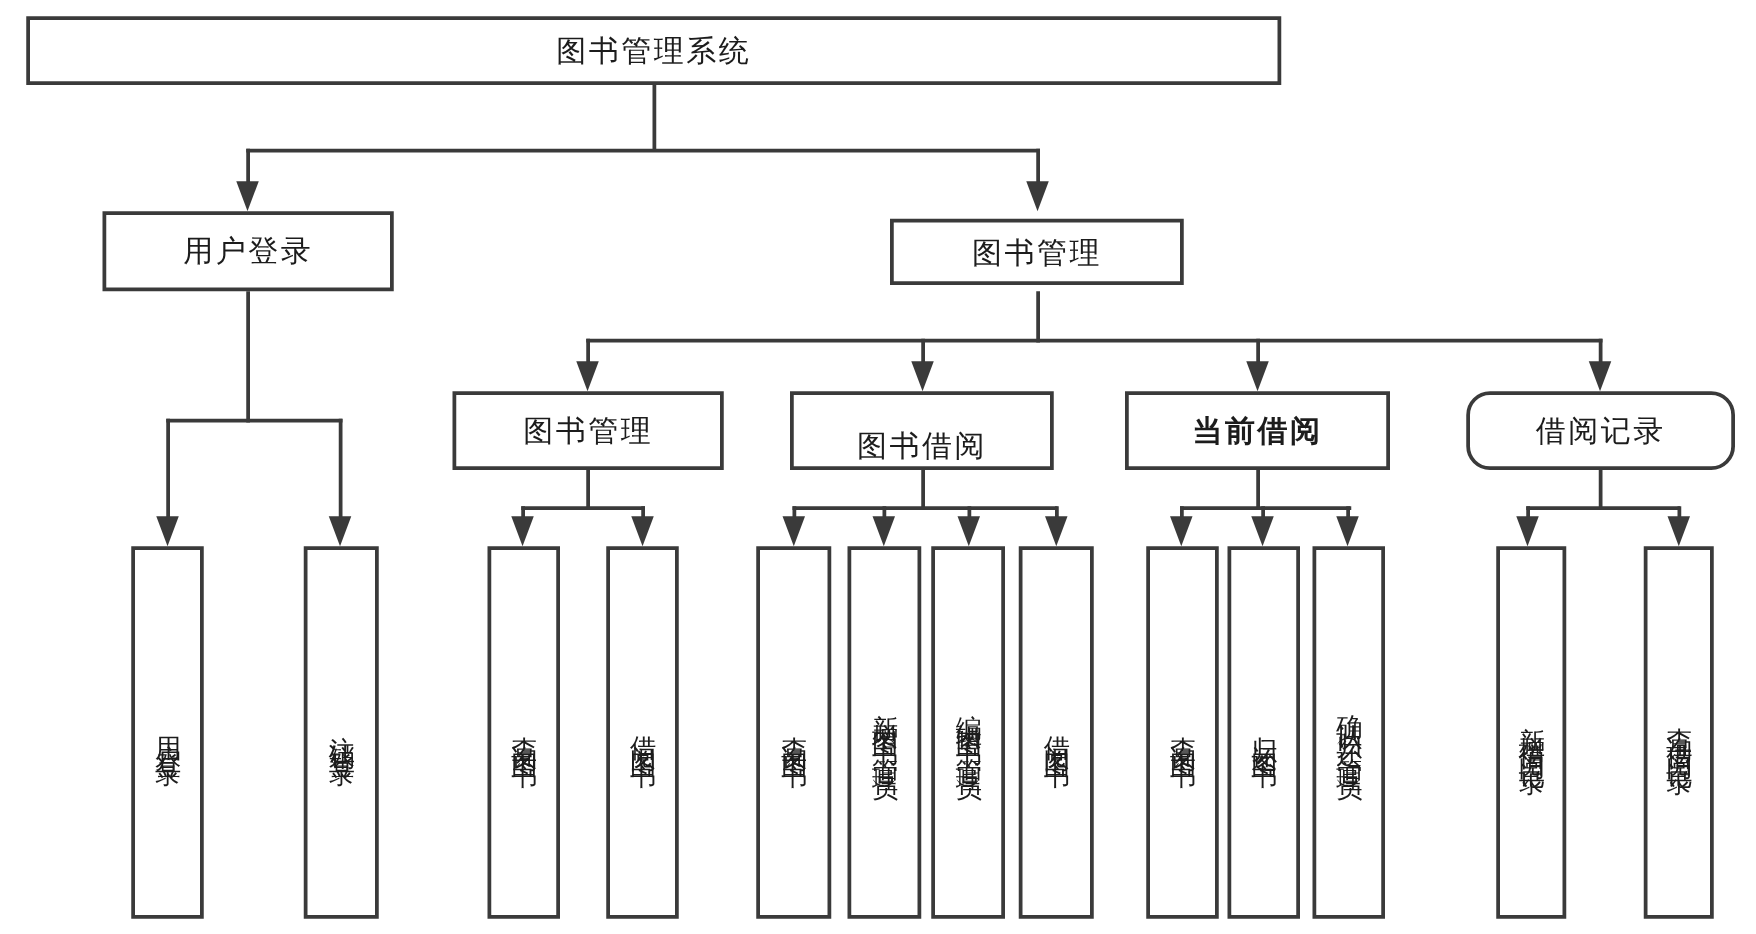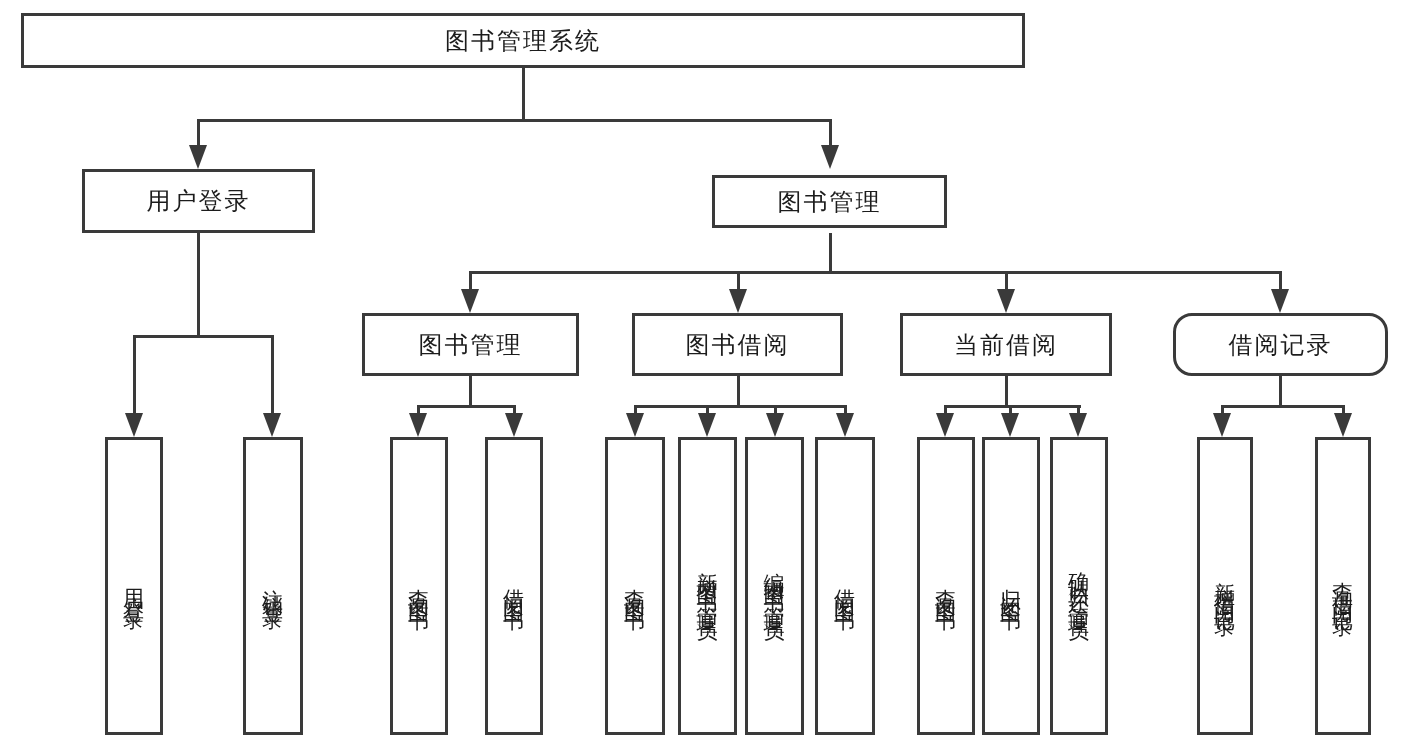--- a/index.html
+++ b/index.html
@@ -102,24 +102,24 @@
   <div class="ln v" style="left:737px;top:271px;height:21px;"></div>
   <div class="arw" style="left:729px;top:289px;"></div>
   <div class="ln v" style="left:1005px;top:271px;height:21px;"></div>
   <div class="arw" style="left:997px;top:289px;"></div>
   <div class="ln v" style="left:1279px;top:271px;height:21px;"></div>
   <div class="arw" style="left:1271px;top:289px;"></div>
 
   <div class="node" style="left:362px;top:313px;width:217px;height:63px;">
     <span>图书管理</span>
   </div>
-  <div class="node" style="left:632px;top:313px;width:211px;height:63px;">
+  <div class="node" style="left:632px;top:313px;width:211px;height:63px;align-items:flex-end;">
     <span>图书借阅</span>
   </div>
-  <div class="node" style="left:900px;top:313px;width:212px;height:63px;">
+  <div class="node" style="left:900px;top:313px;width:212px;height:63px;font-weight:bold;">
     <span>当前借阅</span>
   </div>
   <div class="node" style="left:1173px;top:313px;width:215px;height:63px;border-radius:19px;">
     <span>借阅记录</span>
   </div>
 
   <div class="ln v" style="left:469px;top:376px;height:32px;"></div>
   <div class="ln h" style="left:417px;top:405px;width:99px;"></div>
   <div class="ln v" style="left:417px;top:405px;height:11px;"></div>
   <div class="arw" style="left:409px;top:413px;"></div>

